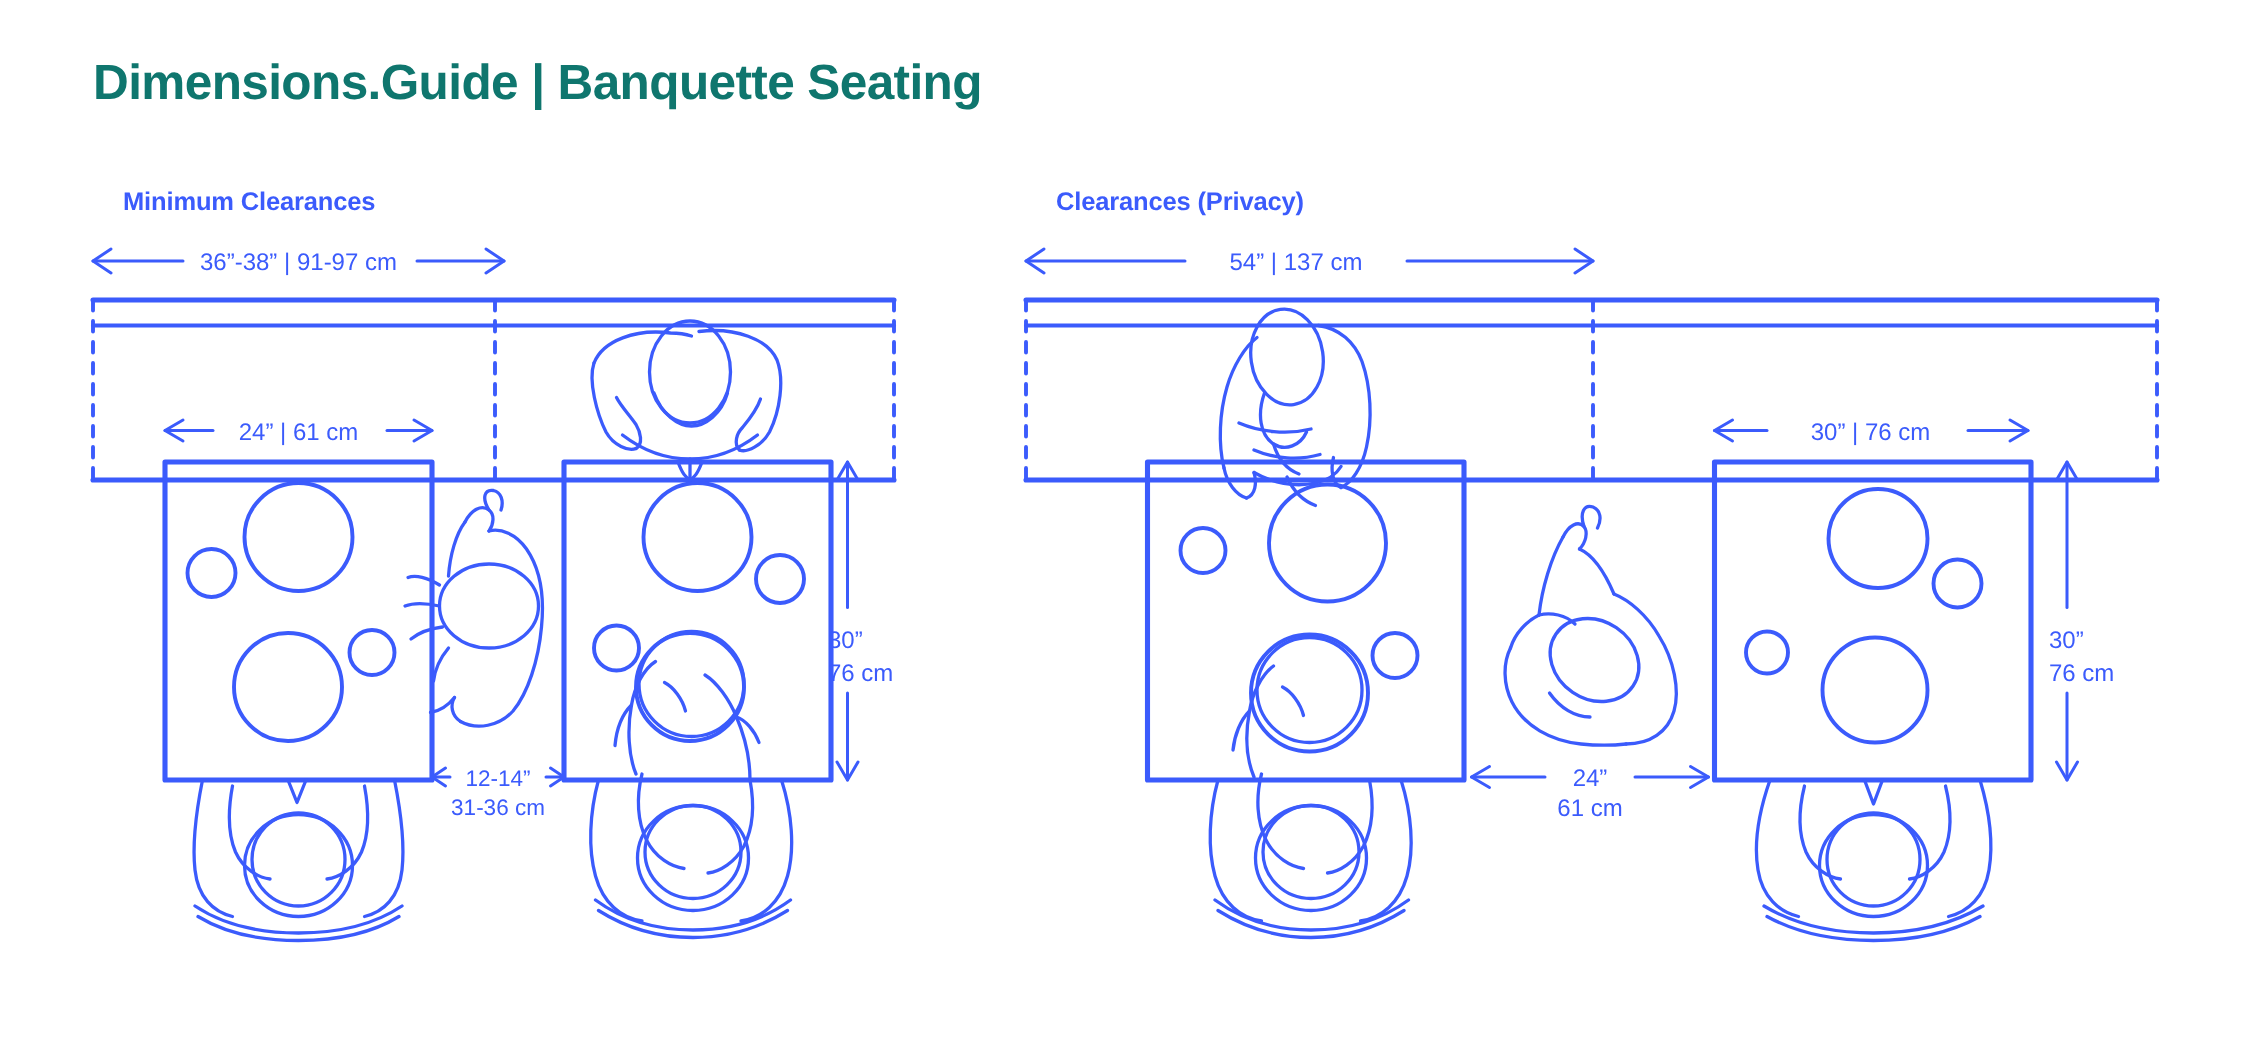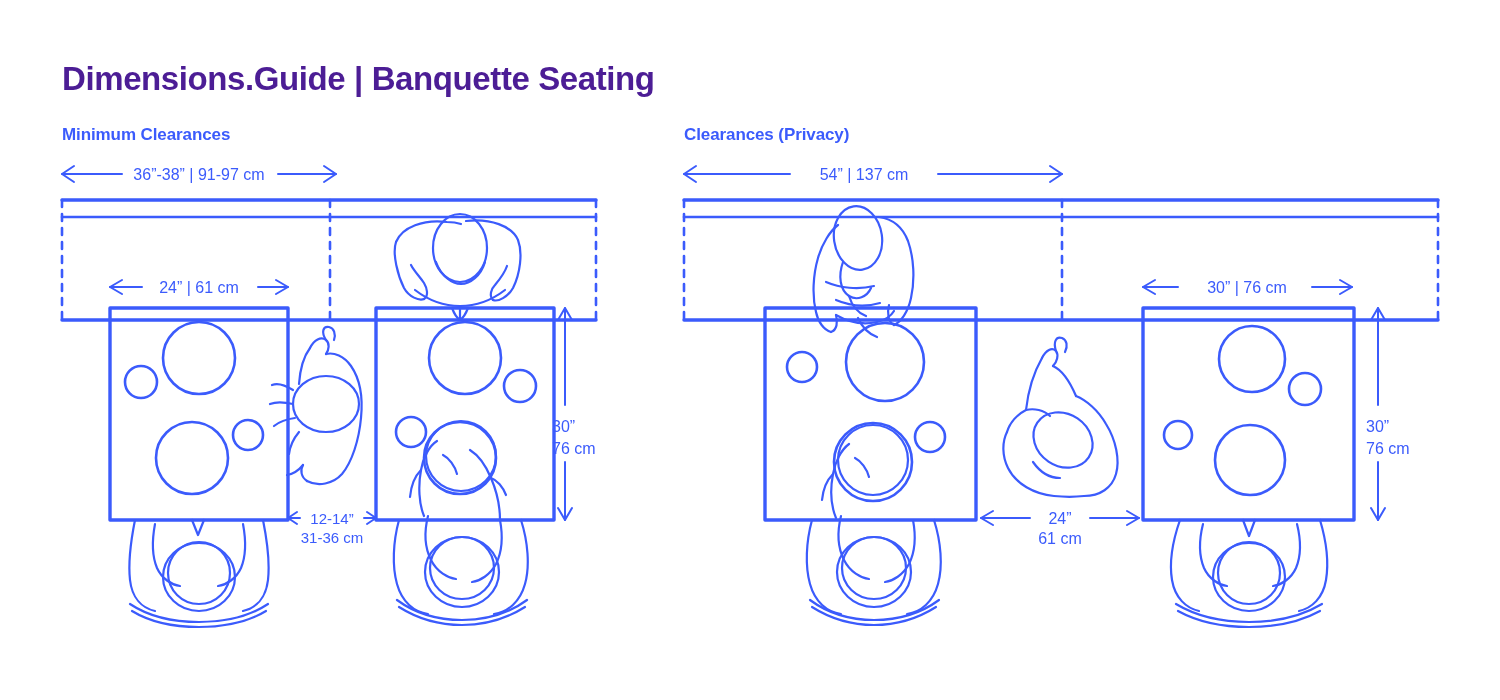--- a/index.html
+++ b/index.html
@@ -7,27 +7,27 @@
     width:1500px;height:700px;
     background:#ffffff;
     font-family:"Liberation Sans", sans-serif;
     overflow:hidden;
   }
   .page{position:relative;width:1500px;height:700px;}
 
   .title{
     position:absolute;left:62px;top:36px;
     font-size:33px;font-weight:bold;letter-spacing:-0.4px;
-    color:#4c1d95;white-space:nowrap;margin-top:24px;
+    color:#0f766e;white-space:nowrap;
   }
 
   .panel-heading{
     position:absolute;
     font-size:17px;font-weight:bold;letter-spacing:-0.1px;
-    color:#3B5BFC;white-space:nowrap;
+    color:#3B5BFC;white-space:nowrap;margin-left:20px;
   }
   #heading-left{left:62px;top:125px;}
   #heading-right{left:684px;top:125px;}
 
   svg{position:absolute;left:0;top:0;}
   .dim-text{
     font-family:"Liberation Sans", sans-serif;
     fill:#3B5BFC;font-size:16px;
   }
   .dim-text-sm{

